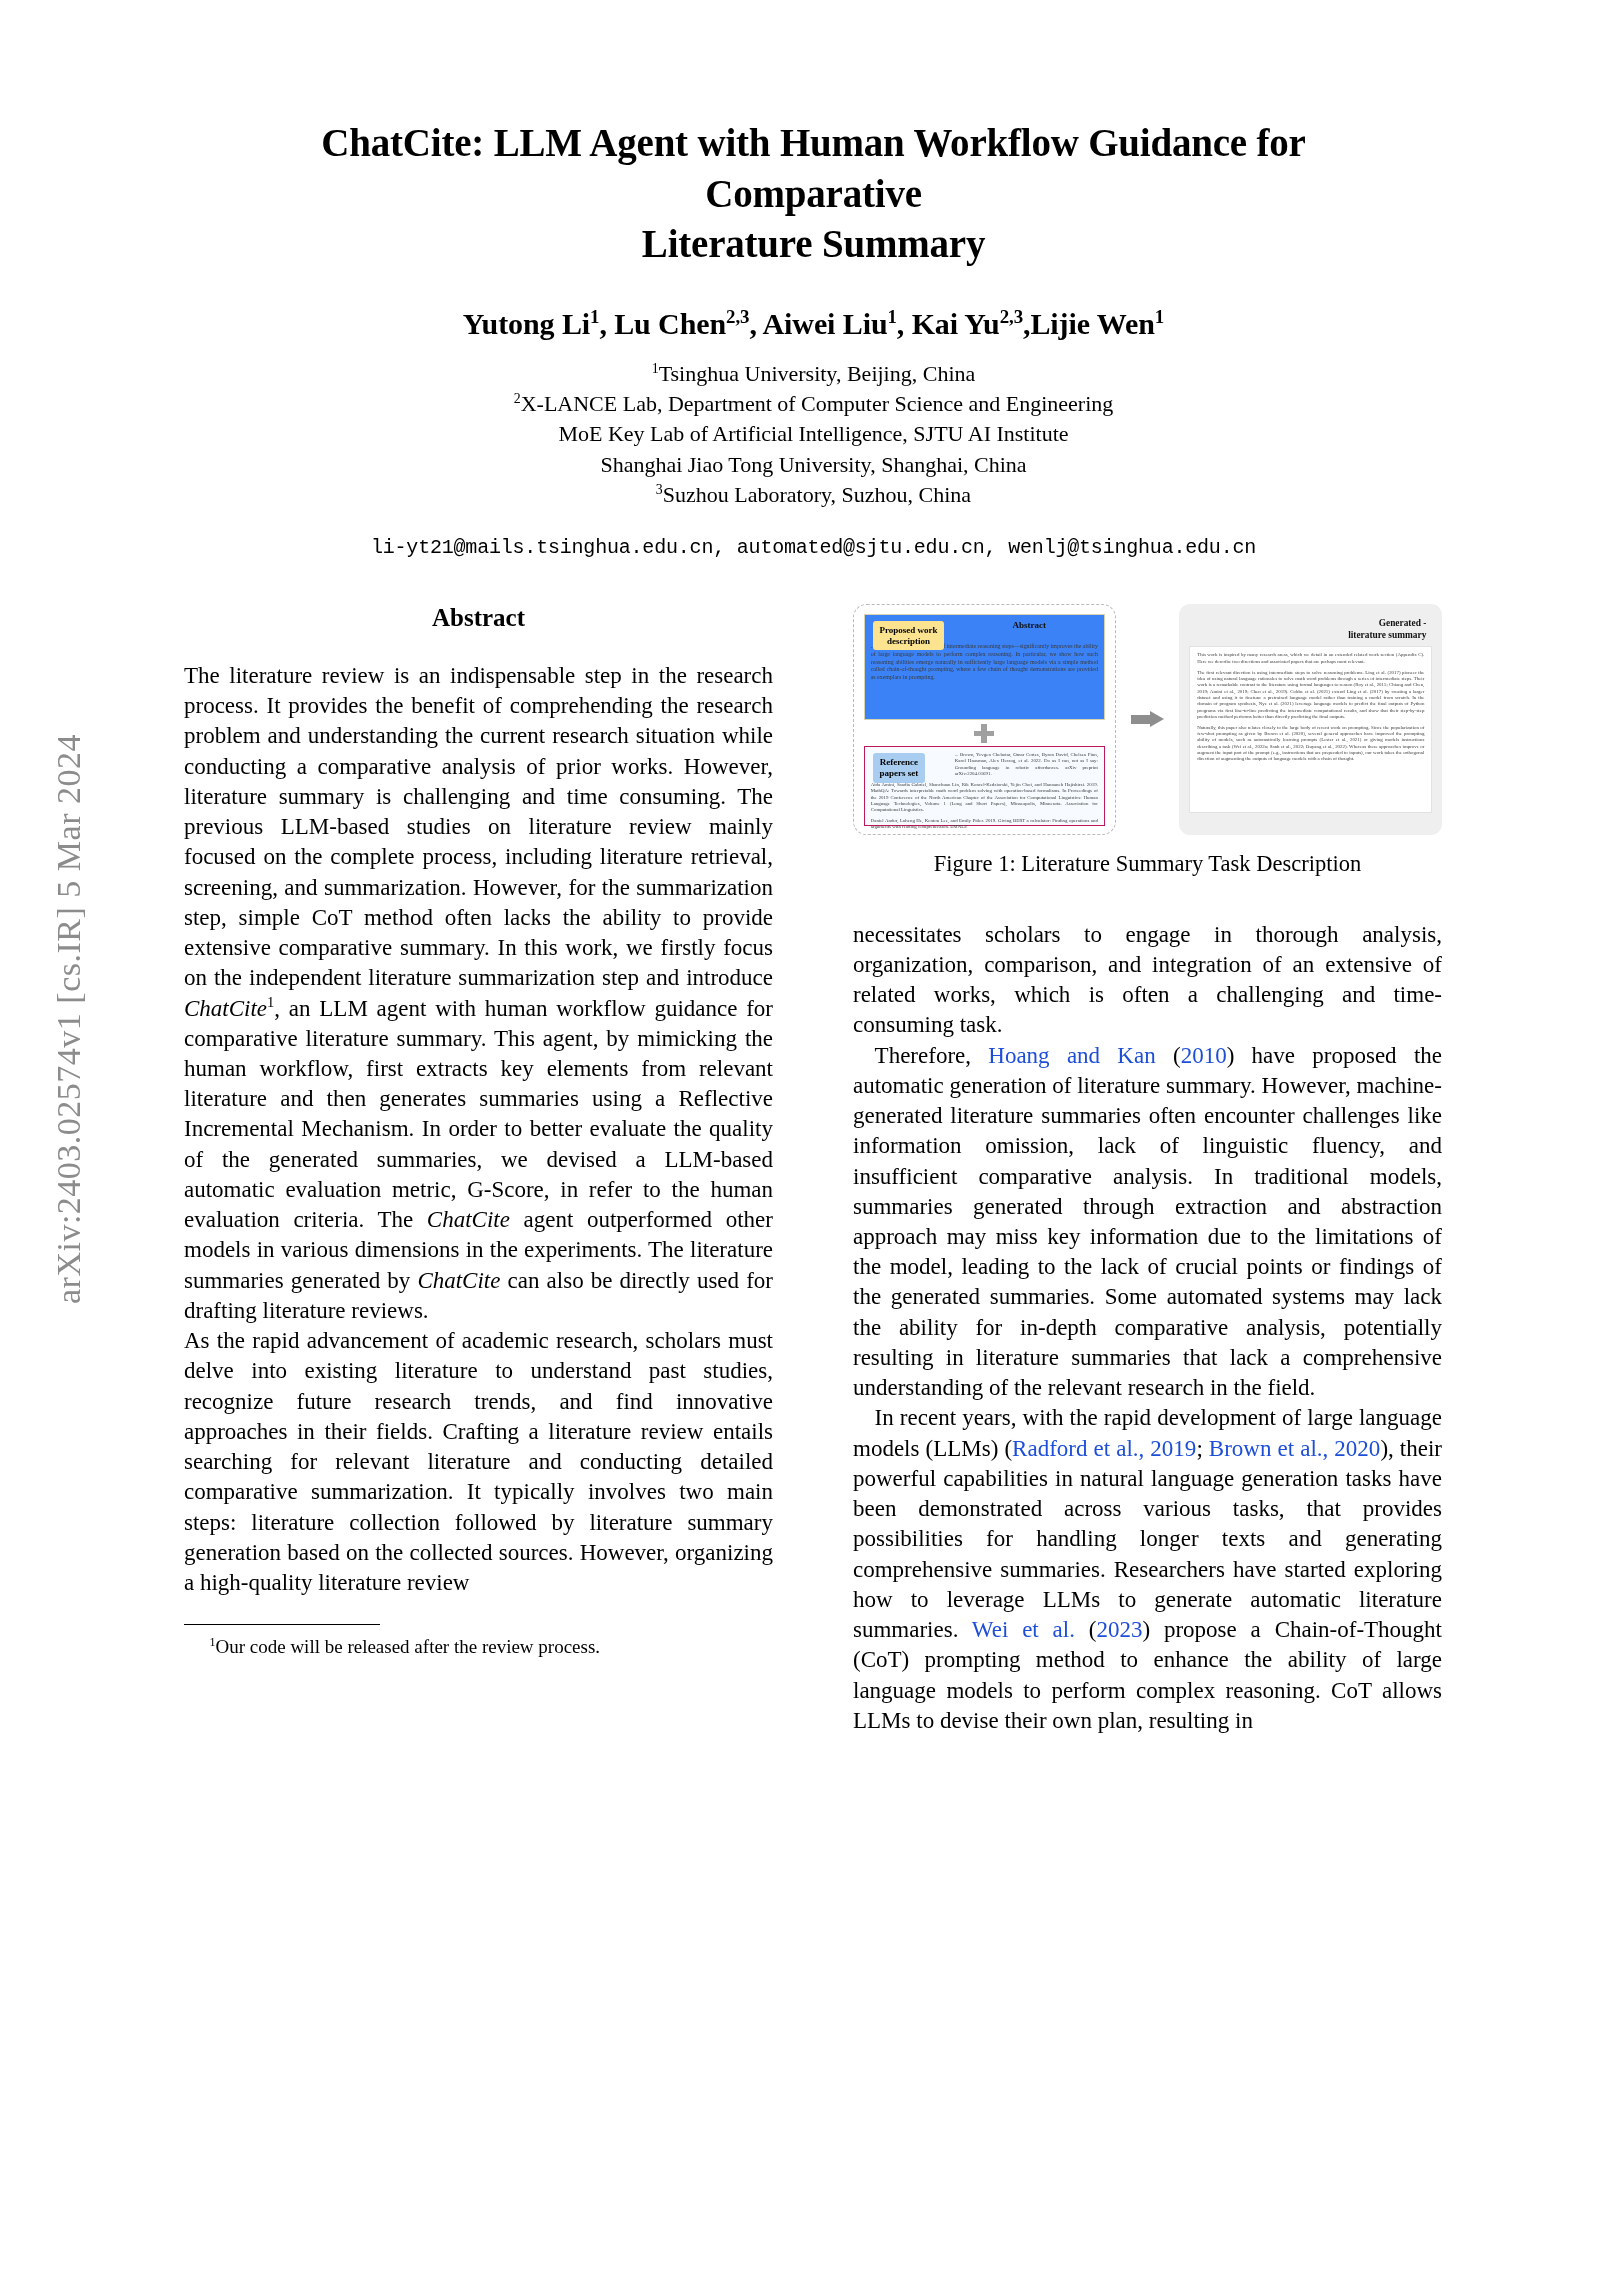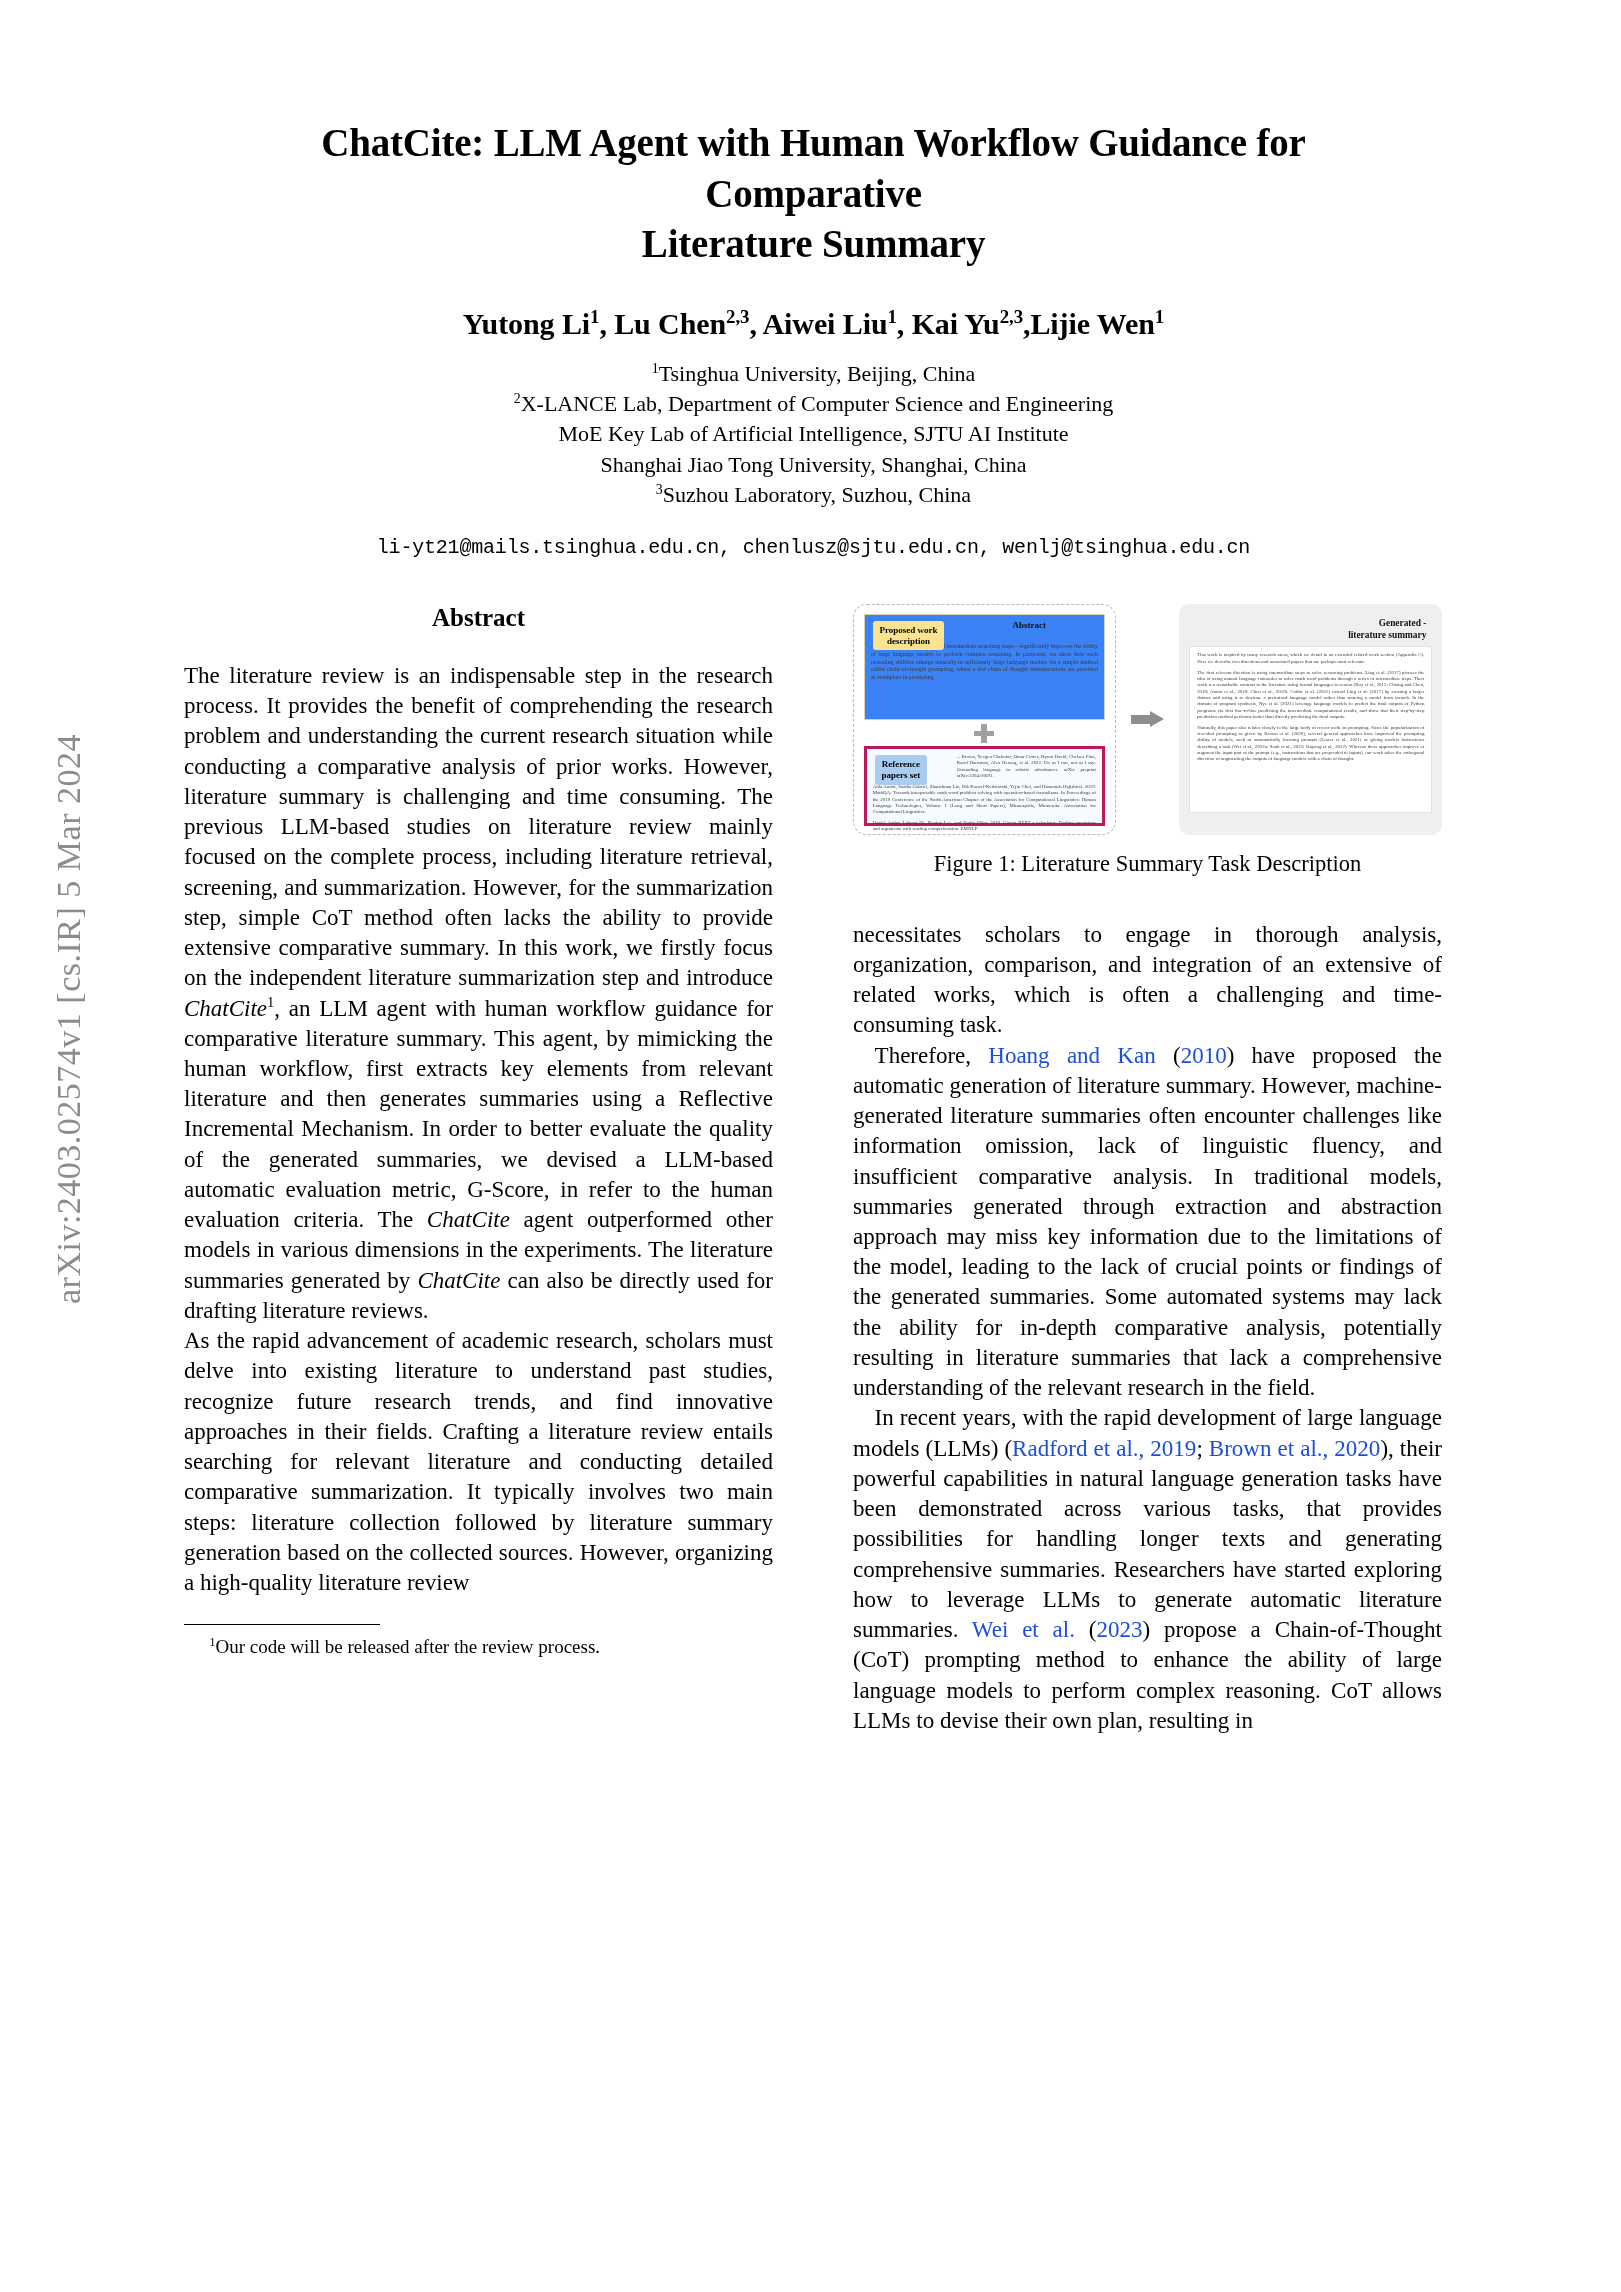--- a/index.html
+++ b/index.html
@@ -166,21 +166,21 @@
 
   
   .subcard{
     border:1px solid #d9d4b0;
     background:#3b82f6;
     position:relative;
     padding:4.9px 5.9px 4.9px 5.9px;
     box-sizing:border-box;
   }
   .subcard.ref{
-    border:3px solid #be185d;
+    border:1px solid #be185d;
     background:#f7fbff;
   }
   .tag{
     position:absolute;
     left:7.8px; top:5.9px;
     padding:3.9px 6.9px;
     font-size:9px;
     font-weight:bold;
     line-height:1.22;
     text-align:center;
@@ -247,21 +247,21 @@
   </div>
 
   <div id="affiliations">
     <div><sup>1</sup><span>Tsinghua University, Beijing, China</span></div>
     <div><sup>2</sup><span>X-LANCE Lab, Department of Computer Science and Engineering</span></div>
     <div><span>MoE Key Lab of Artificial Intelligence, SJTU AI Institute</span></div>
     <div><span>Shanghai Jiao Tong University, Shanghai, China</span></div>
     <div><sup>3</sup><span>Suzhou Laboratory, Suzhou, China</span></div>
   </div>
 
-  <div id="emails">li-yt21@mails.tsinghua.edu.cn, chenlusz@sjtu.edu.cn, wenlj@tsinghua.edu.cn</div>
+  <div id="emails">li-yt21@mails.tsinghua.edu.cn, automated@sjtu.edu.cn, wenlj@tsinghua.edu.cn</div>
 
   <div id="columns">
 
     <div class="col">
 
       <h2 class="abstract-head">Abstract</h2>
 
       <p class="abstract-text"><span>The literature review is an indispensable step in the research process. It provides the benefit of comprehending the research problem and understanding the current research situation while conducting a comparative analysis of prior works. However, literature summary is challenging and time consuming. The previous LLM-based studies on literature review mainly focused on the complete process, including literature retrieval, screening, and summarization. However, for the summarization step, simple CoT method often lacks the ability to provide extensive comparative summary. In this work, we firstly focus on the independent literature summarization step and introduce </span><span class="it">ChatCite</span><sup>1</sup><span>, an LLM agent with human workflow guidance for comparative literature summary. This agent, by mimicking the human workflow, first extracts key elements from relevant literature and then generates summaries using a Reflective Incremental Mechanism. In order to better evaluate the quality of the generated summaries, we devised a LLM-based automatic evaluation metric, G-Score, in refer to the human evaluation criteria. The </span><span class="it">ChatCite</span><span> agent outperformed other models in various dimensions in the experiments. The literature summaries generated by </span><span class="it">ChatCite</span><span> can also be directly used for drafting literature reviews.</span></p>
 
 

